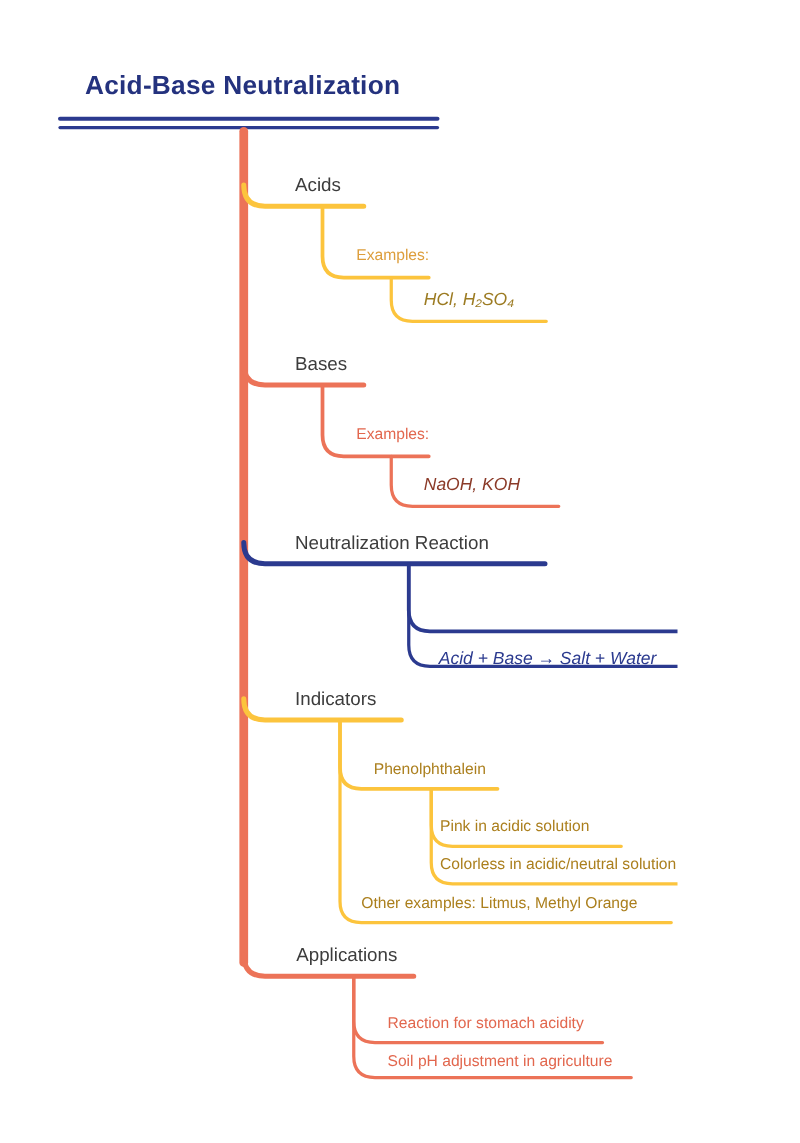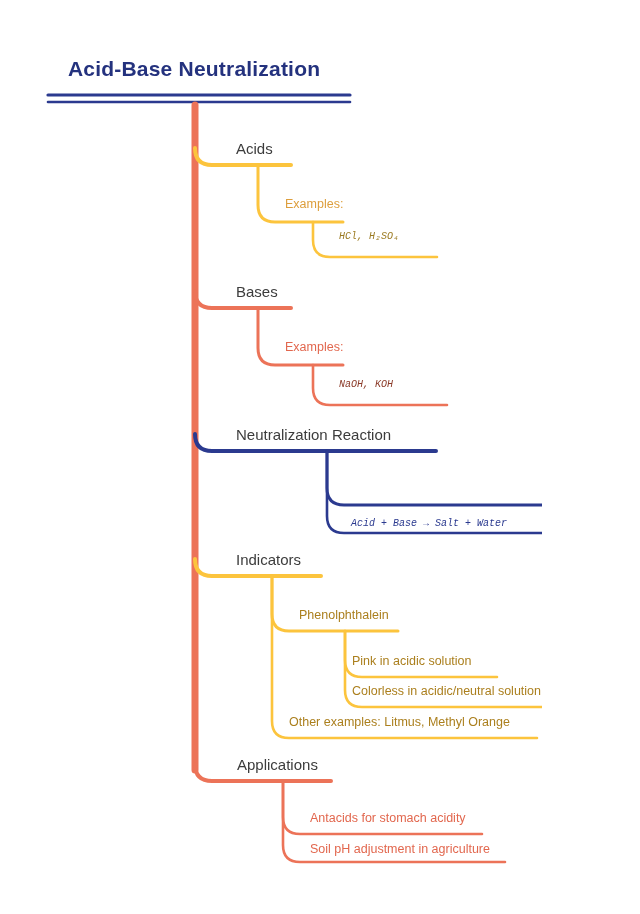--- a/index.html
+++ b/index.html
@@ -8,21 +8,21 @@
     font-family:"Liberation Sans",sans-serif;overflow:hidden;
   }
   .links{position:absolute;left:0;top:0;}
   .title{
     position:absolute;left:68px;top:57px;margin:0;
     font-size:21px;font-weight:700;color:#24327e;letter-spacing:.2px;
   }
   .lbl{position:absolute;white-space:nowrap;line-height:1.2;}
   .main{font-size:15px;color:#3c3c3c;}
   .small{font-size:12.5px;}
-  .math{font-family:Liberation Mono, monospace;font-style:italic;font-size:10px;}
+  .math{font-family:Liberation Sans, sans-serif;font-style:italic;font-size:14px;}
   .c-navy{color:#2b3a8f;margin-top:40px;}
   .c-salmon{color:#e2674e;}
   .c-gold{color:#ab7f1d;}
   .c-orange{color:#dd9e3c;}
   .c-goldformula{color:#9c7b22;}
   .c-maroon{color:#8b3a28;}
   
   .p-acids{left:236px;top:140px;}
   .p-acids-ex{left:285px;top:197px;}
   .p-acids-f{left:339px;top:231px;}
@@ -90,16 +90,16 @@
   <div class="lbl main p-neut">Neutralization Reaction</div>
   <div class="lbl math c-navy p-eq">Acid + Base → Salt + Water</div>
 
   <div class="lbl main p-ind">Indicators</div>
   <div class="lbl small c-gold p-phen">Phenolphthalein</div>
   <div class="lbl small c-gold p-pink">Pink in acidic solution</div>
   <div class="lbl small c-gold p-colorless">Colorless in acidic/neutral solution</div>
   <div class="lbl small c-gold p-other">Other examples: Litmus, Methyl Orange</div>
 
   <div class="lbl main p-app">Applications</div>
-  <div class="lbl small c-salmon p-antacid">Antacids for stomach acidity</div>
+  <div class="lbl small c-salmon p-antacid">Reaction for stomach acidity</div>
   <div class="lbl small c-salmon p-soil">Soil pH adjustment in agriculture</div>
 
 </div>
 
 </body></html>

